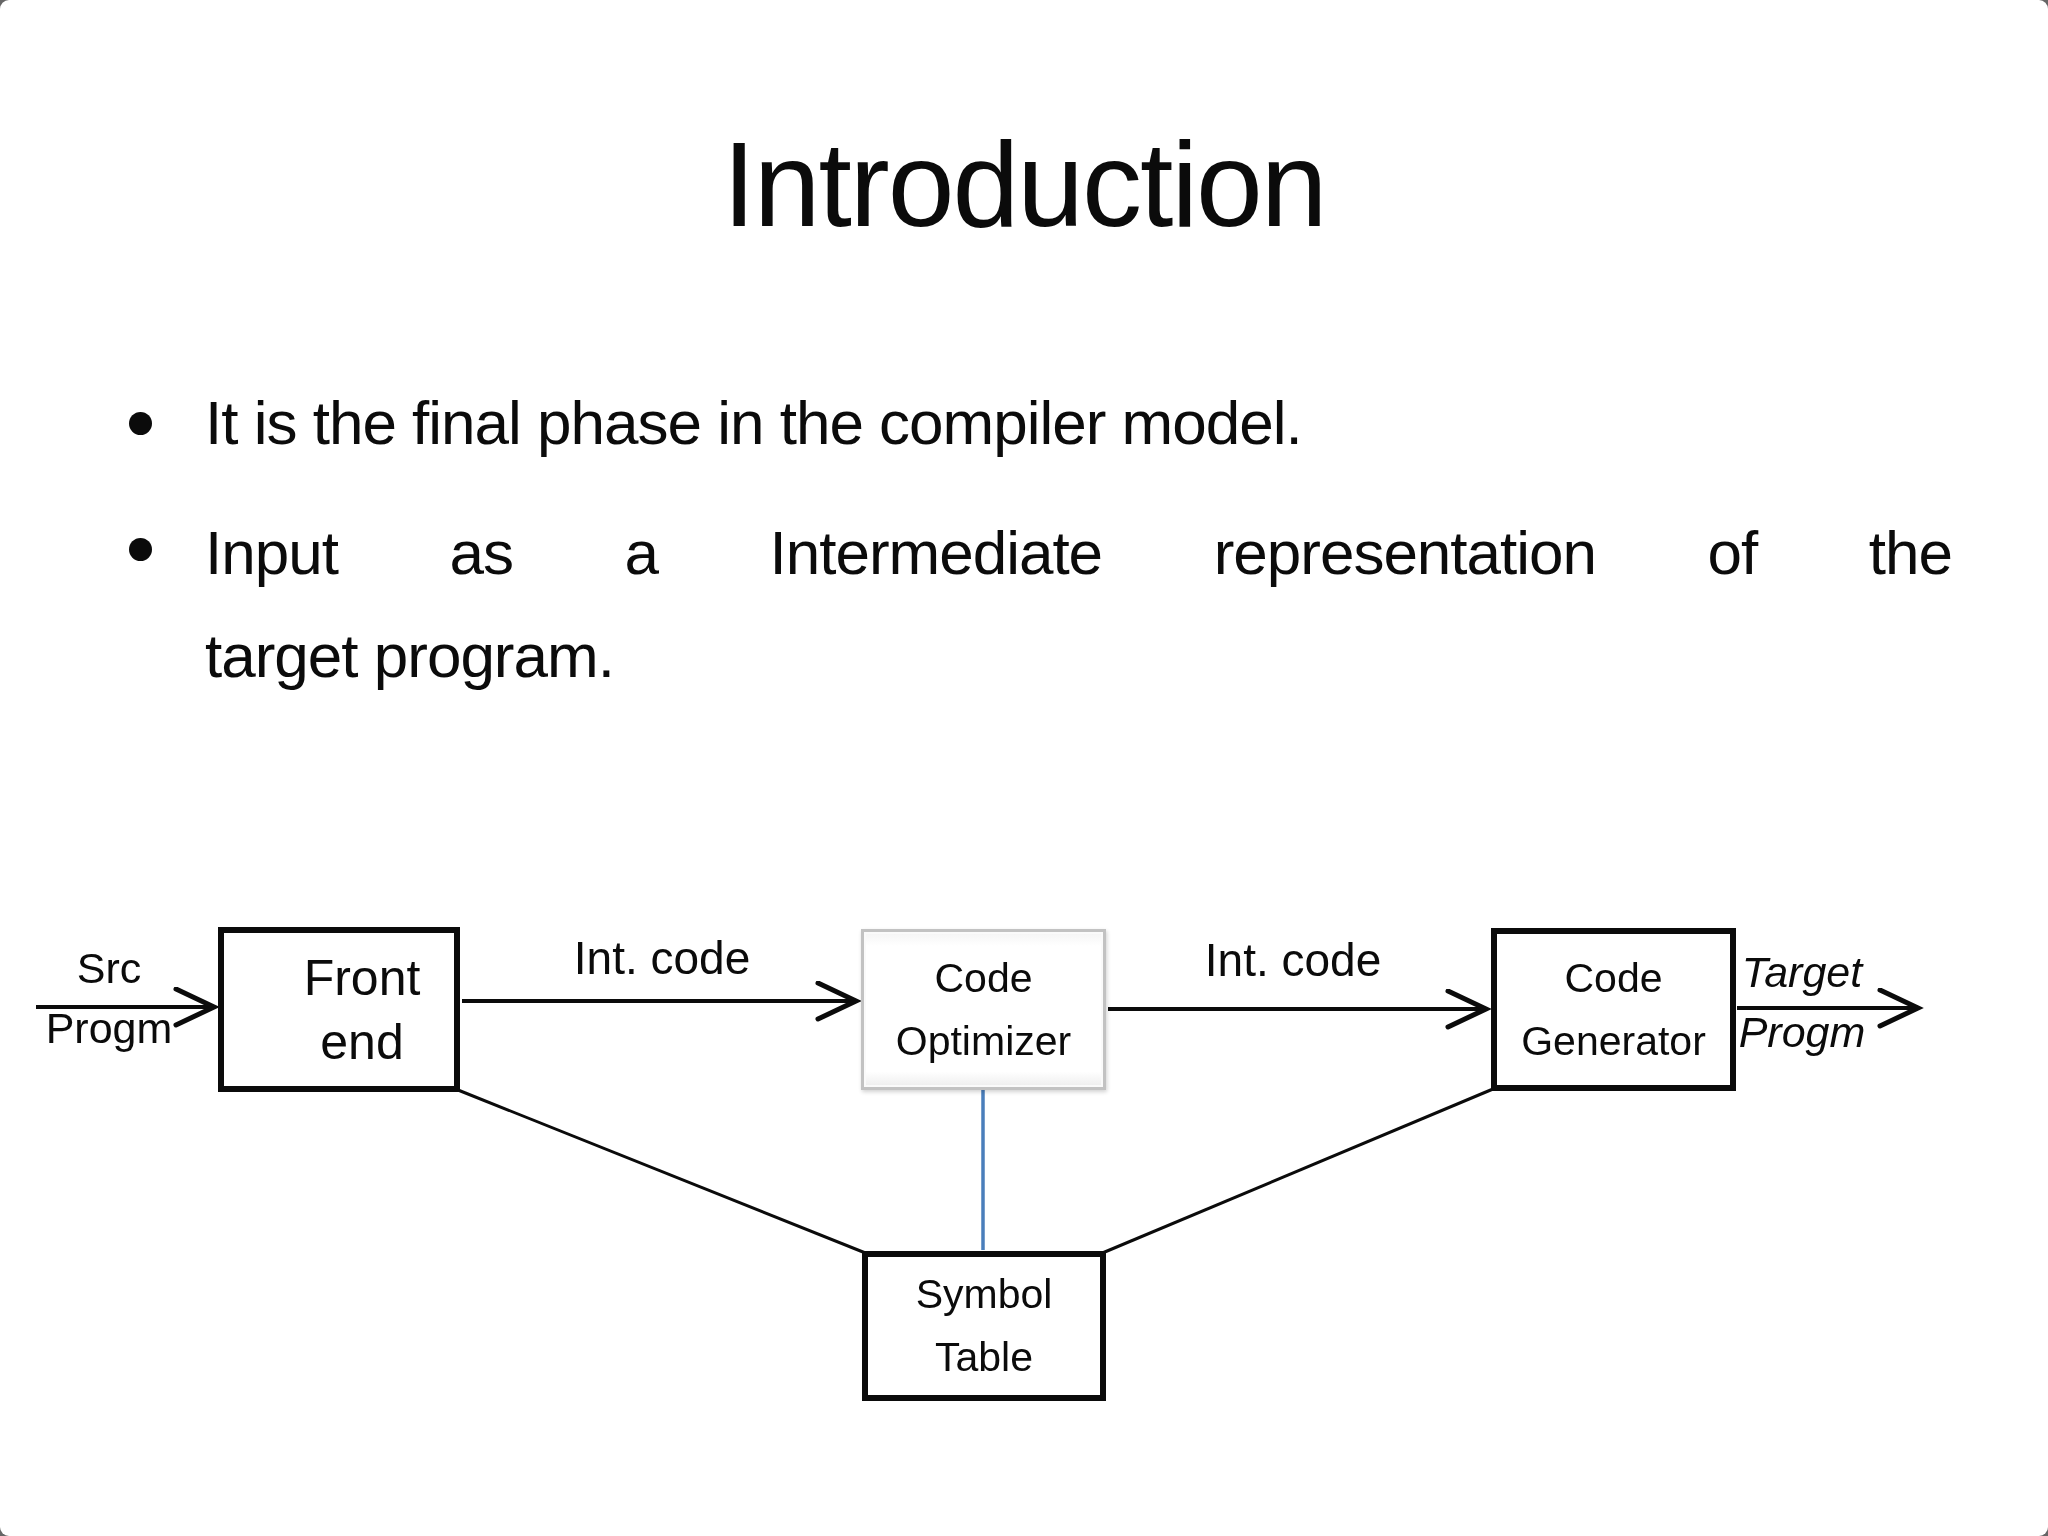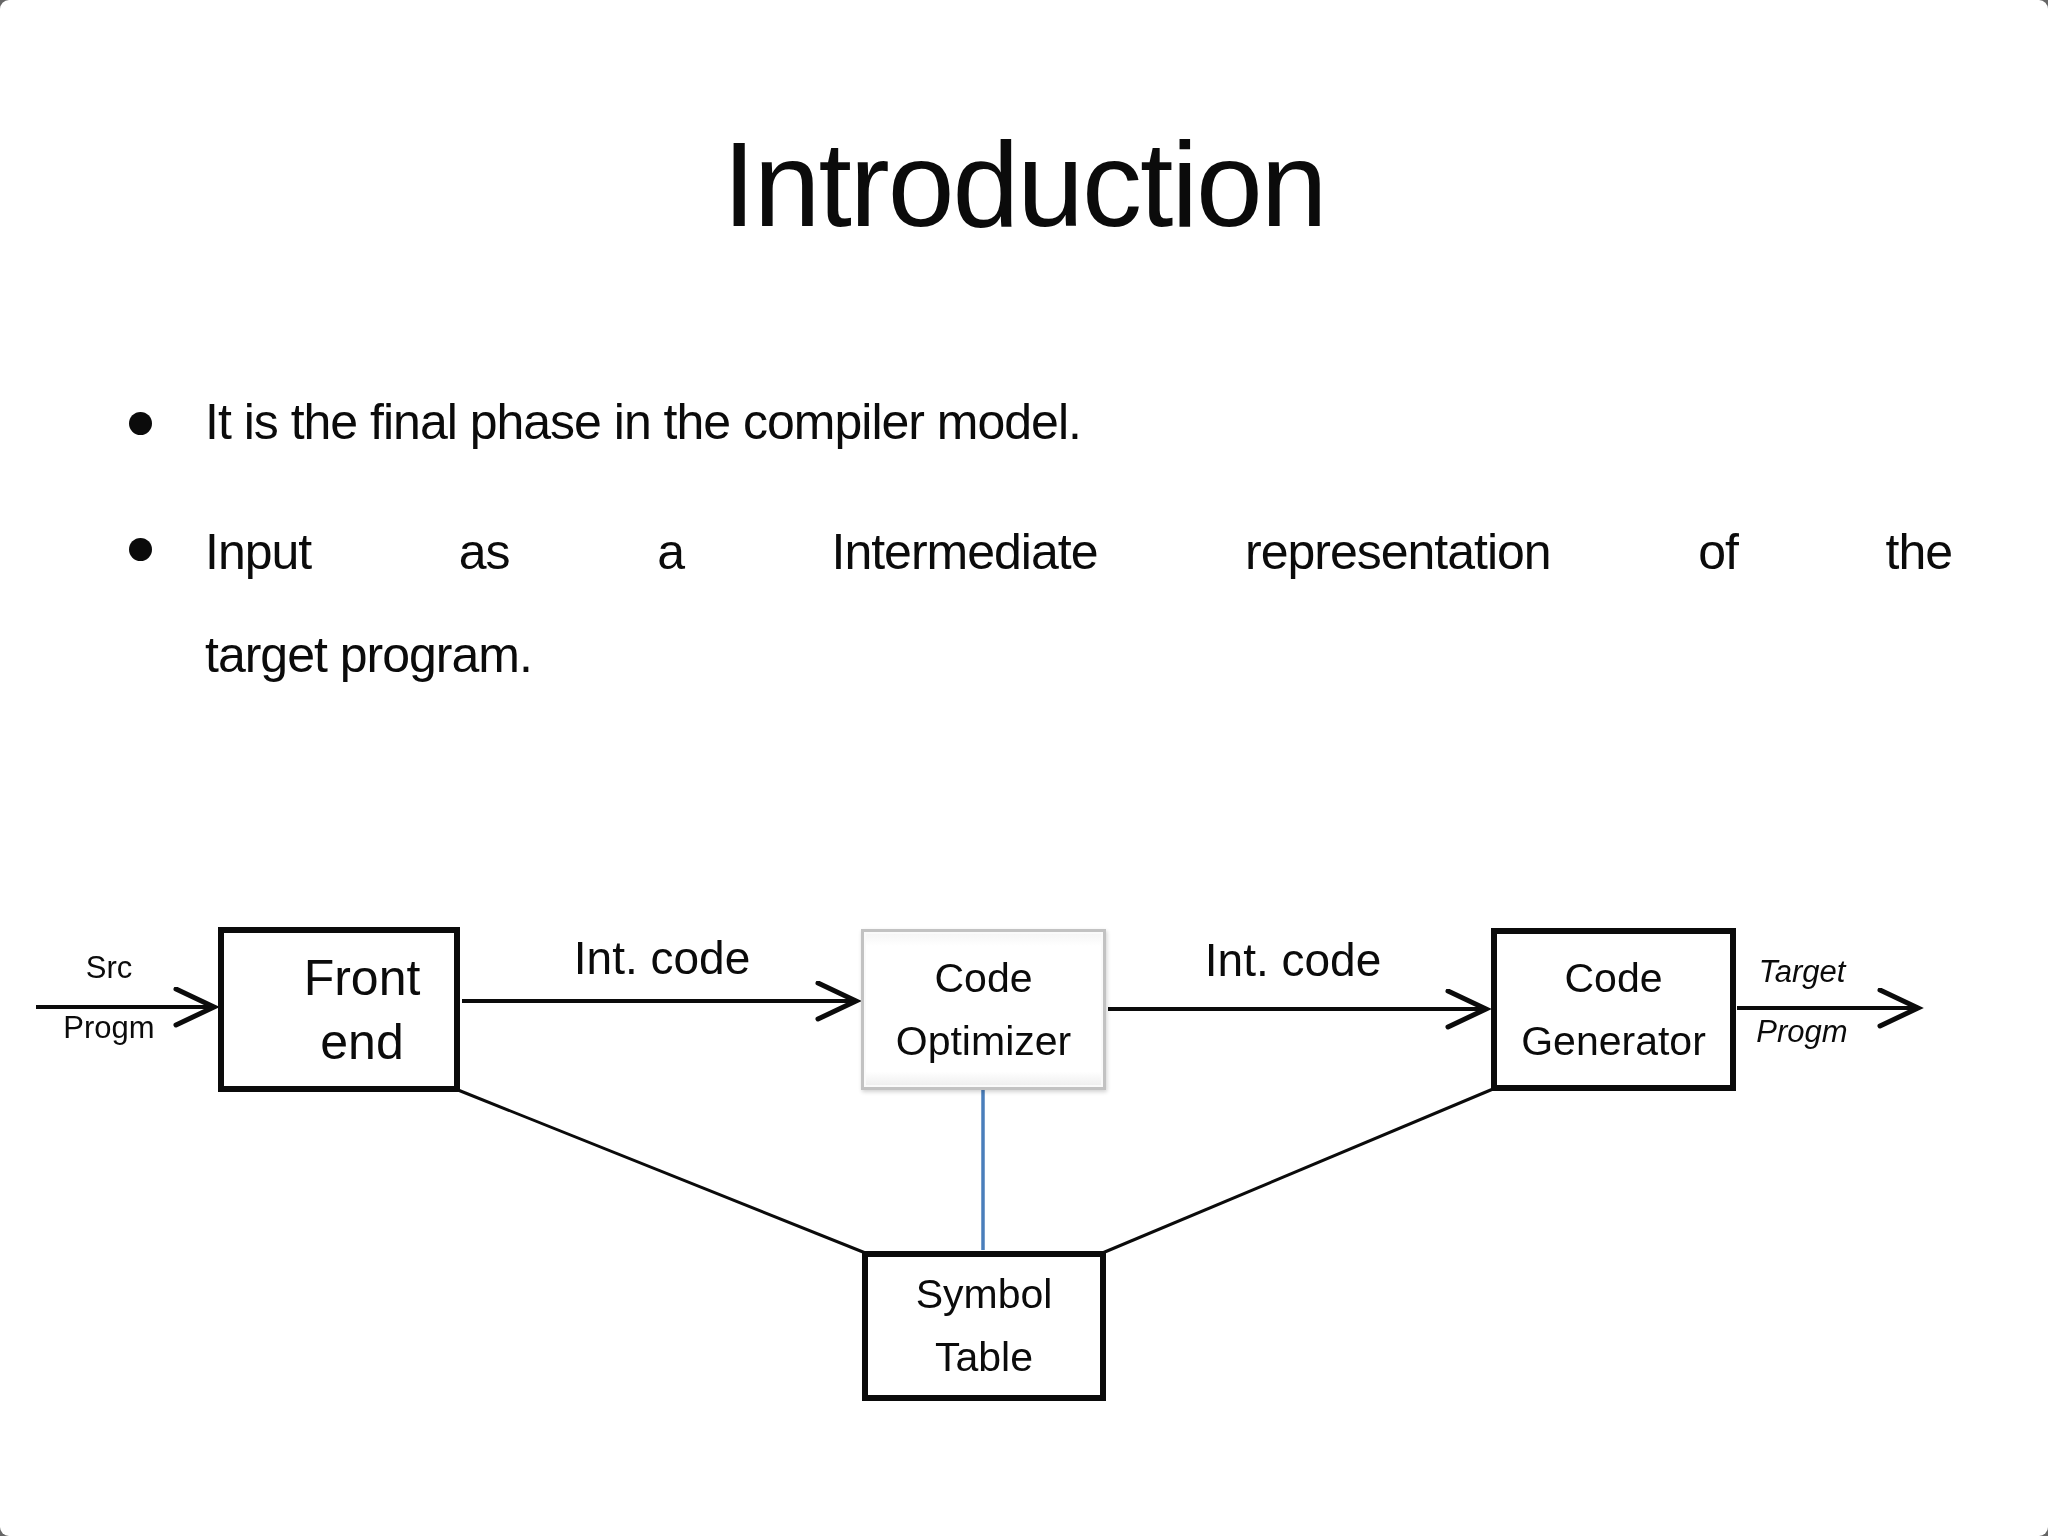--- a/index.html
+++ b/index.html
@@ -13,21 +13,21 @@
     font-size:120px; line-height:144px; text-align:center;
     letter-spacing:-2px; color:#0b0b0b;
   }
   
   .bullet-dot{
     position:absolute; width:23px; height:23px; border-radius:50%;
     background:#0b0b0b;
   }
   .bullet-text{
     position:absolute; left:205px; width:1747px;
-    font-size:50px; line-height:103px; letter-spacing:-1px; color:#0b0b0b;
+    font-size:62px; line-height:103px; letter-spacing:-1px; color:#0b0b0b;
     text-align:left;
   }
   .jline{ text-align:justify; text-align-last:justify; }
   
   .dbox{
     position:absolute; box-sizing:border-box; background:#fff;
     display:flex; flex-direction:column; align-items:center; justify-content:center;
     text-align:center; color:#0b0b0b;
   }
   .dbox.thick{ border:6px solid #0b0b0b; }
@@ -36,21 +36,21 @@
   #box-code-optimizer{
     border:3px solid #c2c2c2;
     background:linear-gradient(180deg,#f4f4f4 0%,#ffffff 9%,#ffffff 90%,#ededed 100%);
     box-shadow:1px 2px 4px rgba(0,0,0,0.18), inset 0 0 0 2px #fafafa;
   }
   
   .elabel{
     position:absolute; color:#0b0b0b; text-align:center;
     font-size:46px; line-height:56px; white-space:nowrap;
   }
-  .elabel.two{ font-size:31px; line-height:60px; }
+  .elabel.two{ font-size:43px; line-height:60px; }
   svg.wires{ position:absolute; left:0; top:0; pointer-events:none; }
 </style>
 </head>
 <body>
 
 <div id="slide">
 
   <div class="title">Introduction</div>
 
   <span class="bullet-dot" style="left:129px; top:412px;"></span>

